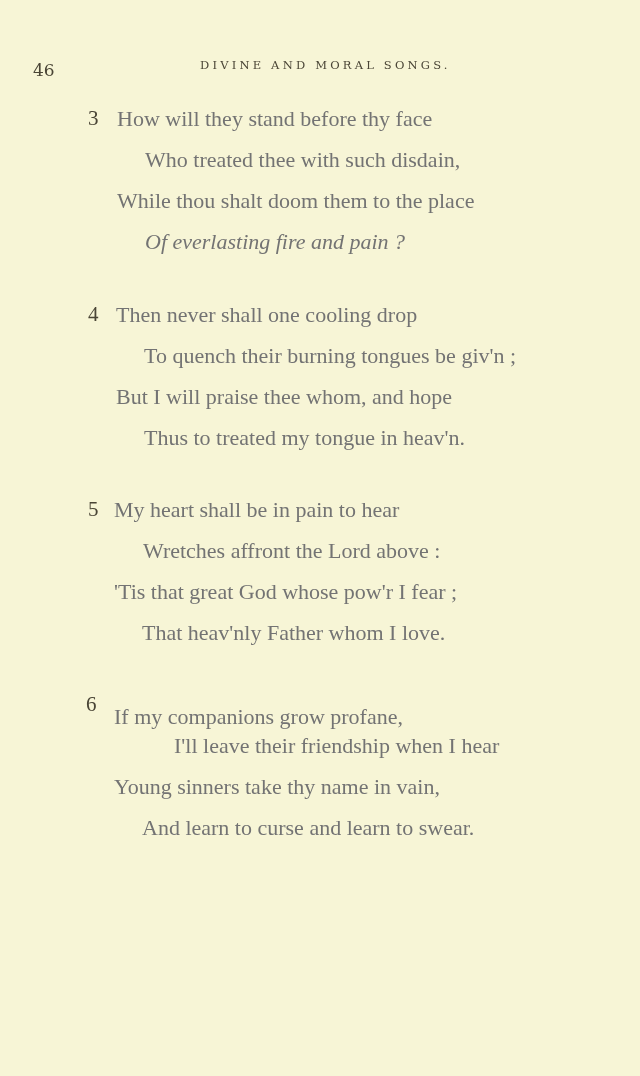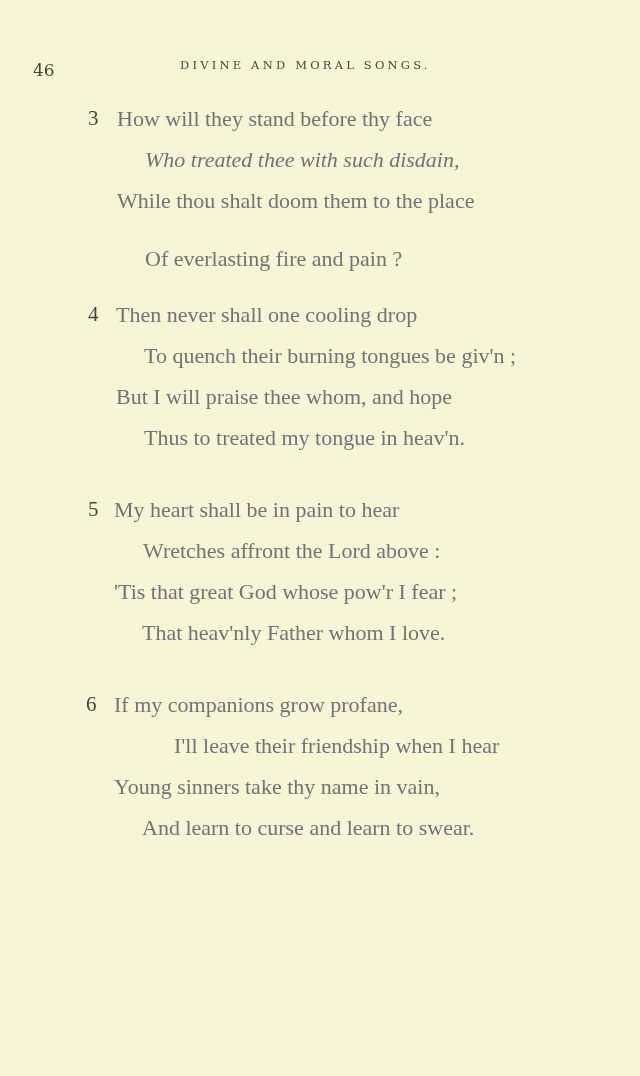--- a/index.html
+++ b/index.html
@@ -8,21 +8,21 @@
     background: #f7f5d6;
     font-family: "DejaVu Serif", "Liberation Serif", serif;
     color: #3f3a2c;
     position: relative;
   }
   .page-number {
     position: absolute; left: 33px; top: 52px;
     font-size: 17px; color: #4a4536; margin-top: 8px;
   }
   .running-head {
-    position: absolute; left: 180px; top: 58px;
+    position: absolute; left: 200px; top: 58px;
     font-size: 11.5px; letter-spacing: 3.2px; color: #4a4536; text-align: center;
   }
   .stanza { position: absolute; left: 0; width: 640px; }
   .line {
     position: absolute; white-space: nowrap;
     font-family: "Liberation Serif", "DejaVu Serif", serif;
     font-size: 22px; color: #737373;
   }
   .num {
     position: absolute; font-family: "Liberation Serif", serif;
@@ -33,40 +33,40 @@
 <body>
 
 <div>
   <div class="page-number">46</div>
   <div class="running-head">DIVINE AND MORAL SONGS.</div>
 </div>
 
 <div class="stanza" style="top:106px;">
   <span class="num" style="left:88px;top:0;">3</span>
   <span class="line" style="left:117px;top:0;">How will they stand before thy face</span>
-  <span class="line" style="left:145px;top:41px;font-style:italic;">Who treated thee with such disdain,</span>
+  <span class="line" style="left:145px;top:41px;">Who treated thee with such disdain,</span>
   <span class="line" style="left:117px;top:82px;">While thou shalt doom them to the place</span>
-  <span class="line" style="left:145px;top:140px;">Of everlasting fire and pain ?</span>
+  <span class="line" style="left:145px;top:123px;font-style:italic;">Of everlasting fire and pain ?</span>
 </div>
 
 <div class="stanza" style="top:302px;">
   <span class="num" style="left:88px;top:0;">4</span>
   <span class="line" style="left:116px;top:0;">Then never shall one cooling drop</span>
   <span class="line" style="left:144px;top:41px;">To quench their burning tongues be giv'n ;</span>
   <span class="line" style="left:116px;top:82px;">But I will praise thee whom, and hope</span>
   <span class="line" style="left:144px;top:123px;">Thus to treated my tongue in heav'n.</span>
 </div>
 
 <div class="stanza" style="top:497px;">
   <span class="num" style="left:88px;top:0;">5</span>
   <span class="line" style="left:114px;top:0;">My heart shall be in pain to hear</span>
   <span class="line" style="left:143px;top:41px;">Wretches affront the Lord above :</span>
   <span class="line" style="left:114px;top:82px;">'Tis that great God whose pow'r I fear ;</span>
   <span class="line" style="left:142px;top:123px;">That heav'nly Father whom I love.</span>
 </div>
 
 <div class="stanza" style="top:692px;">
   <span class="num" style="left:86px;top:0;">6</span>
-  <span class="line" style="left:114px;top:0;">If my companions grow profane,</span>
+  <span class="line" style="left:114px;top:12px;">If my companions grow profane,</span>
   <span class="line" style="left:142px;top:41px;margin-left:32px;">I'll leave their friendship when I hear</span>
   <span class="line" style="left:114px;top:82px;">Young sinners take thy name in vain,</span>
   <span class="line" style="left:142px;top:123px;">And learn to curse and learn to swear.</span>
 </div>
 
 </body></html>

